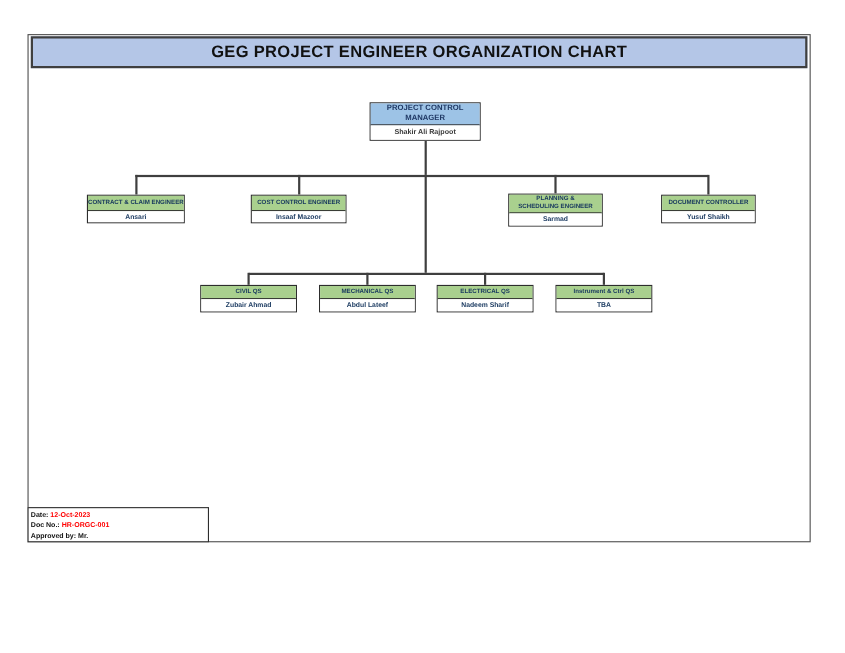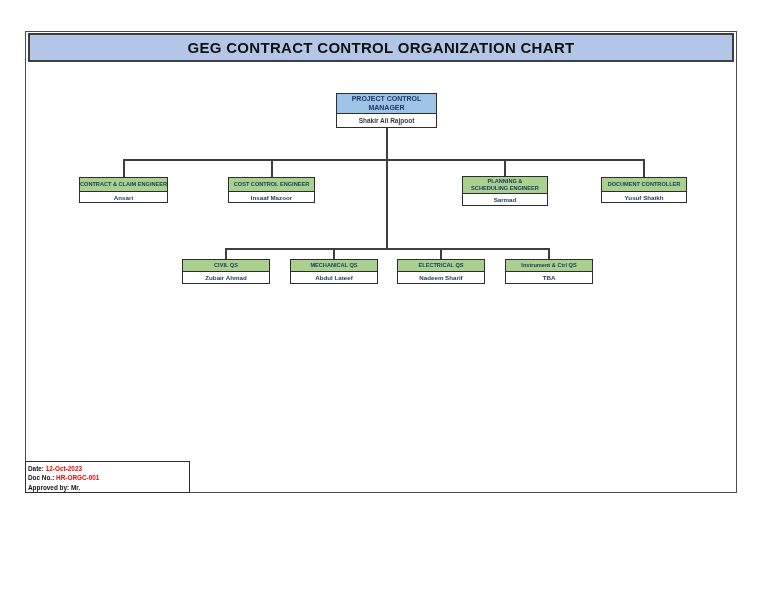--- a/index.html
+++ b/index.html
@@ -86,21 +86,21 @@
   .info-row { white-space: nowrap; }
 </style>
 </head>
 <body>
 
 <div class="canvas">
 
   <div class="outer-frame"></div>
 
   <div class="banner">
-    <span>GEG CONTRACT CONTROL ORGANIZATION CHART</span>
+    <span>GEG PROJECT ENGINEER ORGANIZATION CHART</span>
   </div>
 
   <div class="line" style="left:386px; top:128px; width:1.5px; height:31px;"></div>
   <div class="line" style="left:123px; top:159px; width:521px; height:1.5px;"></div>
   <div class="line" style="left:123px; top:159px; width:1.5px; height:18px;"></div>
   <div class="line" style="left:271px; top:159px; width:1.5px; height:18px;"></div>
   <div class="line" style="left:504px; top:159px; width:1.5px; height:17px;"></div>
   <div class="line" style="left:643px; top:159px; width:1.5px; height:18px;"></div>
   <div class="line" style="left:386px; top:159px; width:1.5px; height:89px;"></div>
   <div class="line" style="left:226px; top:248px; width:323px; height:1.5px;"></div>

